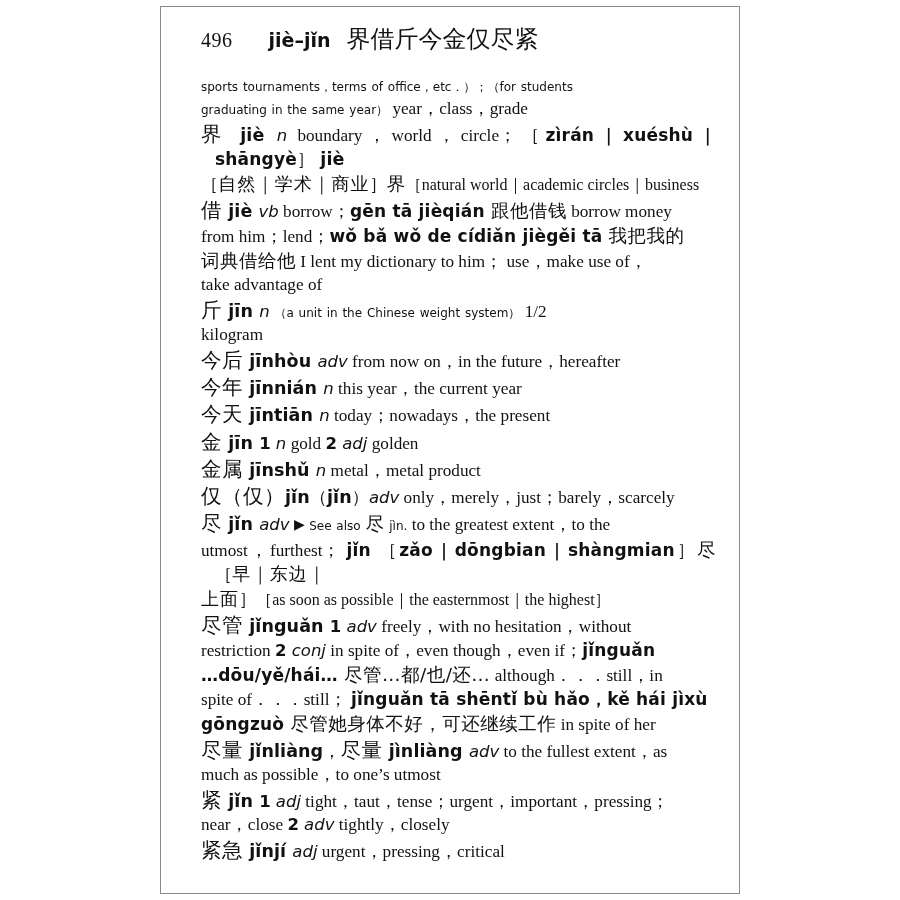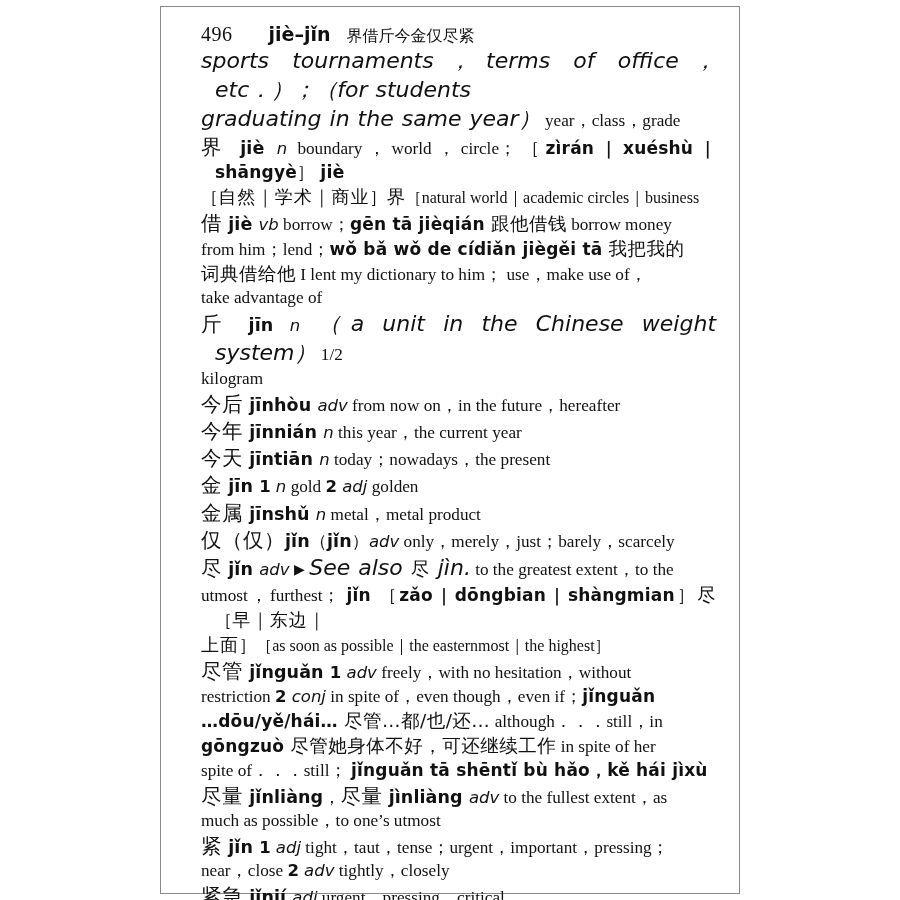--- a/index.html
+++ b/index.html
@@ -30,35 +30,36 @@
     position: absolute;
     left: 40px;
     top: 16px;
     width: 515px;
   }
 
   
   .runhead {
     display: flex;
     align-items: baseline;
+    margin-bottom: 20px;
   }
   .runhead .folio {
     font-family: "Liberation Serif", serif;
     font-size: 20px;
     letter-spacing: 0.5px;
   }
   .runhead .guide-pinyin {
     font-family: "DejaVu Sans", sans-serif;
     font-weight: bold;
     font-size: 19px;
     margin-left: 36px;
   }
   .runhead .guide-hanzi {
     font-family: Liberation Serif, serif;
-    font-size: 16px;
+    font-size: 24px;
     margin-left: 16px;
     letter-spacing: 0px;
   }
 
   
   .entries {
     width: 515px;
   }
   .entry {
     font-size: 17.2px;
@@ -101,22 +102,21 @@
     font-size: 17px;
     letter-spacing: 0.2px;
   }
   .pos {          
     font-family: "DejaVu Sans", "Liberation Sans", sans-serif;
     font-style: italic;
     font-size: 16.5px;
   }
   .ital {         
     font-family: "DejaVu Sans", "Liberation Sans", sans-serif;
-    font-style: italic;
-    font-size: 22px;
+    font-size: 12px;
     word-spacing: 1px;
   }
   .num {          
     font-family: "DejaVu Sans", "Liberation Sans", sans-serif;
     font-weight: bold;
     font-size: 16.5px;
   }
   .en {           
     font-family: "Liberation Serif", "DejaVu Serif", serif;
     font-size: 17.2px;
@@ -182,22 +182,22 @@
         </div>
         <div>
           <p class="entry"><span class="hz">尽</span><span class="py"> jǐn </span><span class="pos">adv</span><span class="tri"> ▶ </span><span class="ital">See also </span><span class="hz-in">尽</span><span class="ital"> jìn.</span><span class="en"> to the greatest extent，to the</span></p>
           <p class="entry"><span class="en">utmost，furthest； </span><span class="ex">jǐn </span><span class="en">［</span><span class="ex">zǎo｜dōngbian｜shàngmian</span><span class="en">］</span><span class="hz-in">尽</span><span class="en"> ［</span><span class="hz-sm">早｜东边｜</span></p>
           <p class="entry"><span class="hz-sm">上面</span><span class="en">］</span><span class="en-sm">［as soon as possible｜the easternmost｜the highest］</span></p>
         </div>
         <div>
           <p class="entry"><span class="hz">尽管</span><span class="py"> jǐnguǎn </span><span class="num">1</span><span class="pos"> adv</span><span class="en"> freely，with no hesitation，without</span></p>
           <p class="entry"><span class="en">restriction </span><span class="num">2</span><span class="pos"> conj</span><span class="en"> in spite of，even though，even if；</span><span class="ex">jǐnguǎn</span></p>
           <p class="entry"><span class="ex">…dōu/yě/hái… </span><span class="hz-in">尽管…都/也/还…</span><span class="en"> although．．．still，in</span></p>
+          <p class="entry"><span class="en">spite of．．．still； </span><span class="ex">jǐnguǎn tā shēntǐ bù hǎo，kě hái jìxù</span></p>
           <p class="entry"><span class="ex">gōngzuò </span><span class="hz-in">尽管她身体不好，可还继续工作</span><span class="en"> in spite of her</span></p>
-          <p class="entry"><span class="en">spite of．．．still； </span><span class="ex">jǐnguǎn tā shēntǐ bù hǎo，kě hái jìxù</span></p>
         </div>
         <div>
           <p class="entry"><span class="hz">尽量</span><span class="py"> jǐnliàng</span><span class="en">，</span><span class="hz">尽量</span><span class="py"> jìnliàng </span><span class="pos">adv</span><span class="en"> to the fullest extent，as</span></p>
           <p class="entry"><span class="en">much as possible，to one’s utmost</span></p>
         </div>
         <div>
           <p class="entry"><span class="hz">紧</span><span class="py"> jǐn </span><span class="num">1</span><span class="pos"> adj</span><span class="en"> tight，taut，tense；urgent，important，pressing；</span></p>
           <p class="entry"><span class="en">near，close </span><span class="num">2</span><span class="pos"> adv</span><span class="en"> tightly，closely</span></p>
         </div>
         <div>

